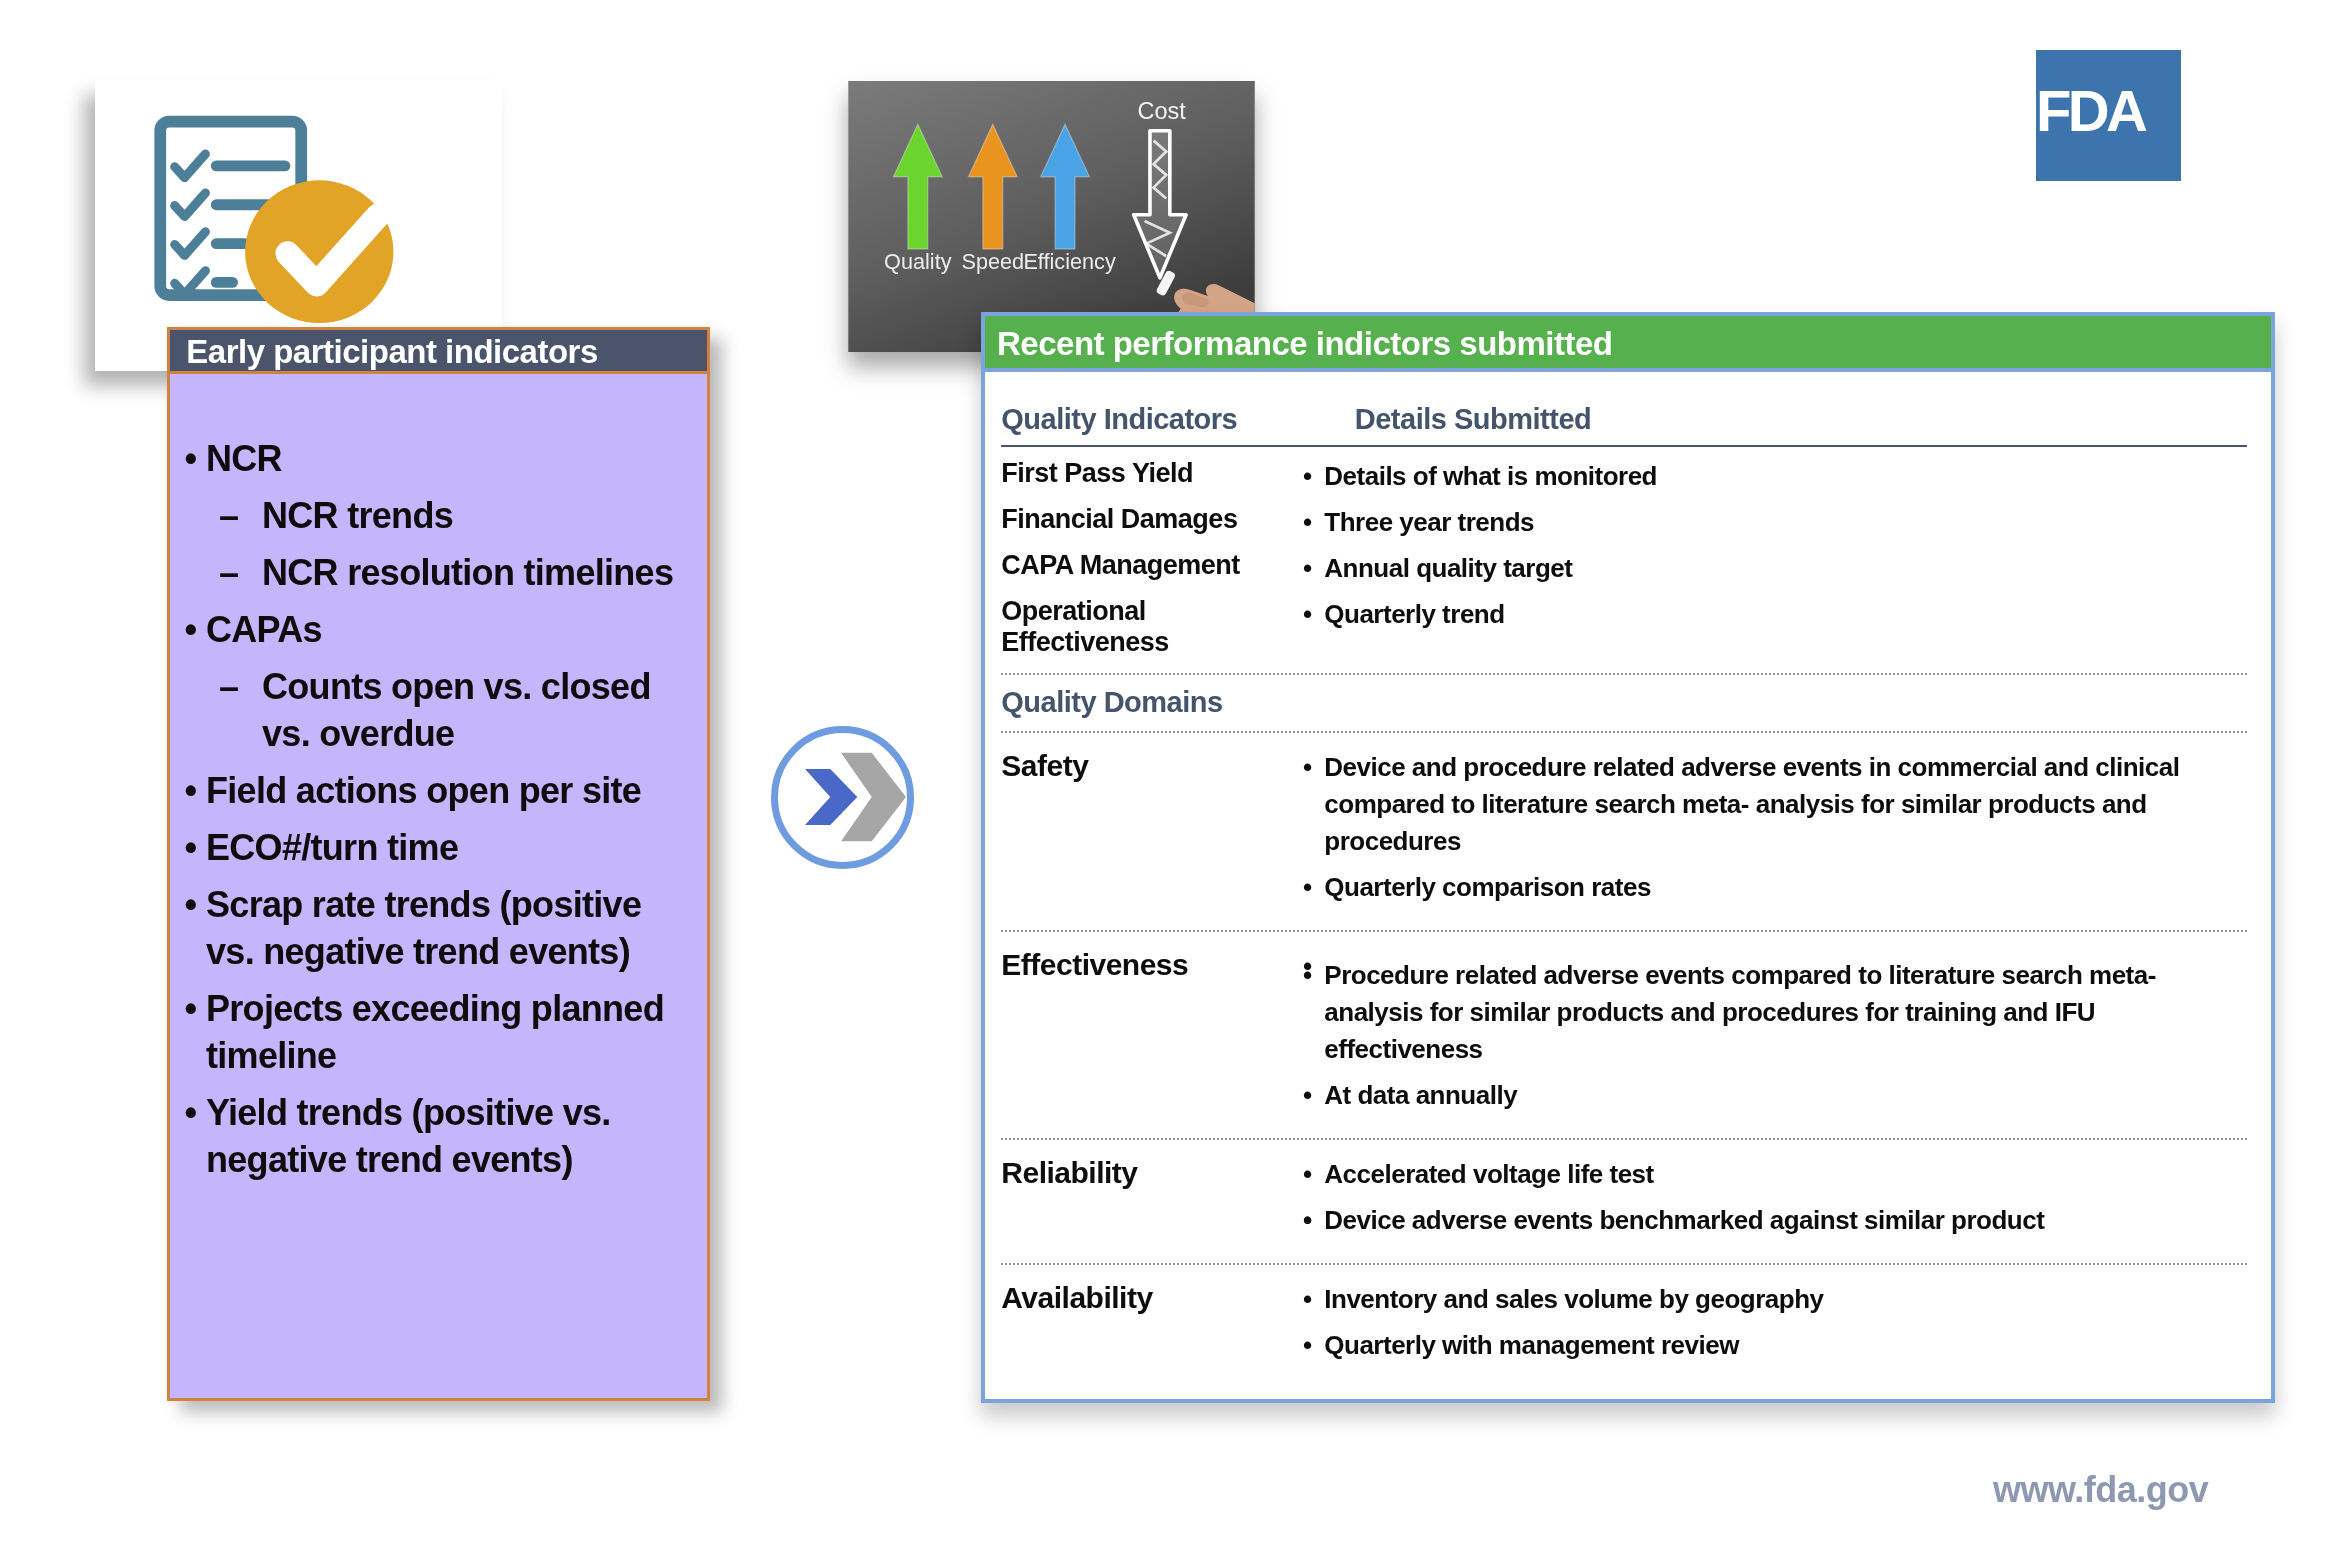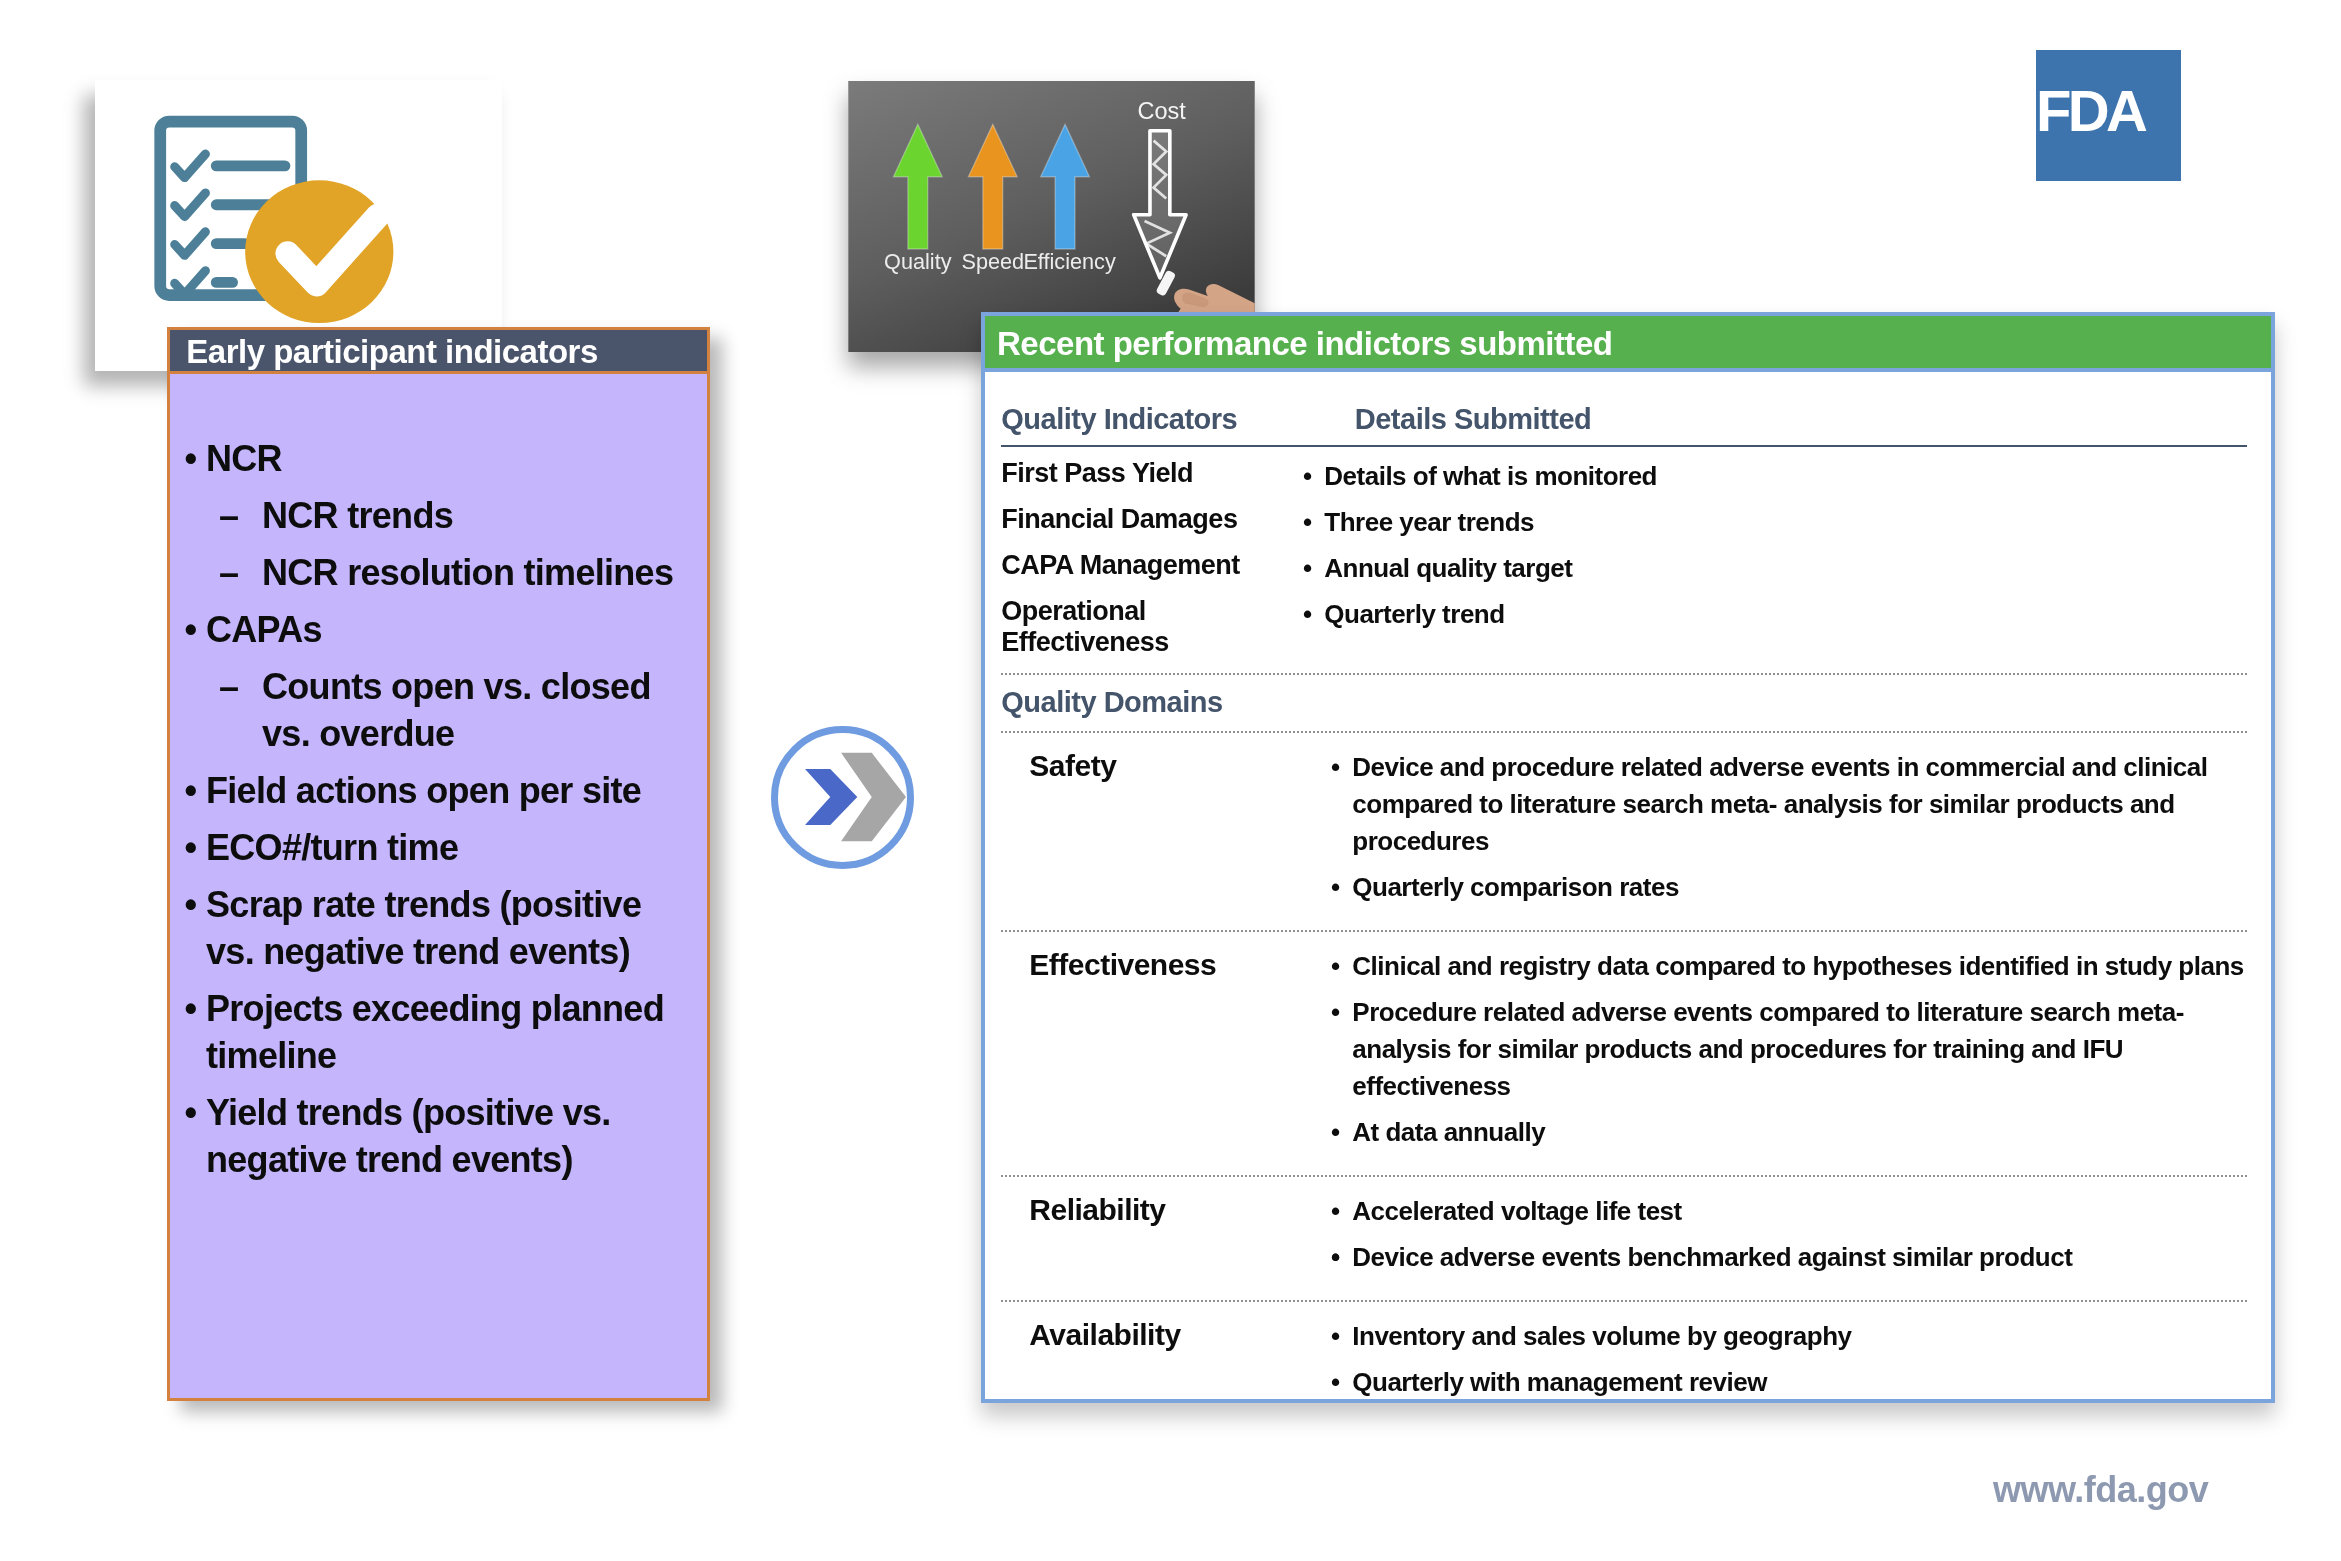--- a/index.html
+++ b/index.html
@@ -78,21 +78,21 @@
   .ind-rows{margin-top:11px;}
   .ind-row{display:grid;grid-template-columns:298px 1fr;min-height:42px;align-items:start;}
   .ind-label{font-size:27px;font-weight:bold;color:#0d0d0d;letter-spacing:-0.5px;}
   .det{
     position:relative;padding-left:25px;font-size:26px;font-weight:bold;
     color:#0d0d0d;line-height:37px;letter-spacing:-0.5px;margin-bottom:9px;max-width:931px;
   }
   .det .blt{position:absolute;left:3.6px;top:0;}
   .dot-sep{border-top:2.7px dotted #8f8f8f;height:0;margin:14.5px 3.6px 0 0;}
   .domains-heading{font-size:29px;font-weight:bold;color:#44546a;margin:11px 0 12.7px 0;letter-spacing:-0.5px;}
-  .dom-row{display:grid;grid-template-columns:298px 1fr;margin-top:16.3px;align-items:start;margin-left:28px;}
+  .dom-row{display:grid;grid-template-columns:298px 1fr;margin-top:16.3px;align-items:start;}
   .dom-label{font-size:30px;font-weight:bold;color:#0d0d0d;letter-spacing:-0.5px;}
 
   
   .footer-link{
     position:absolute;left:1993px;top:1469px;font-size:36px;font-weight:bold;
     color:#8d99b0;letter-spacing:-0.5px;
   }
 </style>
 </head>
 <body data-interactable="false">
@@ -214,21 +214,21 @@
           <div class="dom-label" data-interactable="false">Safety</div>
           <div data-interactable="false">
             <div class="det" data-interactable="false"><span class="blt" data-interactable="false">•</span><span data-interactable="false">Device and procedure related adverse events in commercial and clinical compared to literature search meta- analysis for similar products and procedures</span></div>
             <div class="det" data-interactable="false"><span class="blt" data-interactable="false">•</span><span data-interactable="false">Quarterly comparison rates</span></div>
           </div>
         </div>
         <div class="dot-sep" data-interactable="false"></div>
         <div class="dom-row" data-interactable="false">
           <div class="dom-label" data-interactable="false">Effectiveness</div>
           <div data-interactable="false">
-            <div class="det" data-interactable="false"><span class="blt" data-interactable="false">•</span><span data-interactable="false">Clinical and registry data compared to hypotheses identified in study plans</span></div>
+            <div class="det" data-interactable="false"><span class="blt" data-interactable="false">•</span></div>
             <div class="det" data-interactable="false"><span class="blt" data-interactable="false">•</span><span data-interactable="false">Procedure related adverse events compared to literature search meta-analysis for similar products and procedures for training and IFU effectiveness</span></div>
             <div class="det" data-interactable="false"><span class="blt" data-interactable="false">•</span><span data-interactable="false">At data annually</span></div>
           </div>
         </div>
         <div class="dot-sep" data-interactable="false"></div>
         <div class="dom-row" data-interactable="false">
           <div class="dom-label" data-interactable="false">Reliability</div>
           <div data-interactable="false">
             <div class="det" data-interactable="false"><span class="blt" data-interactable="false">•</span><span data-interactable="false">Accelerated voltage life test</span></div>
             <div class="det" data-interactable="false"><span class="blt" data-interactable="false">•</span></div>

